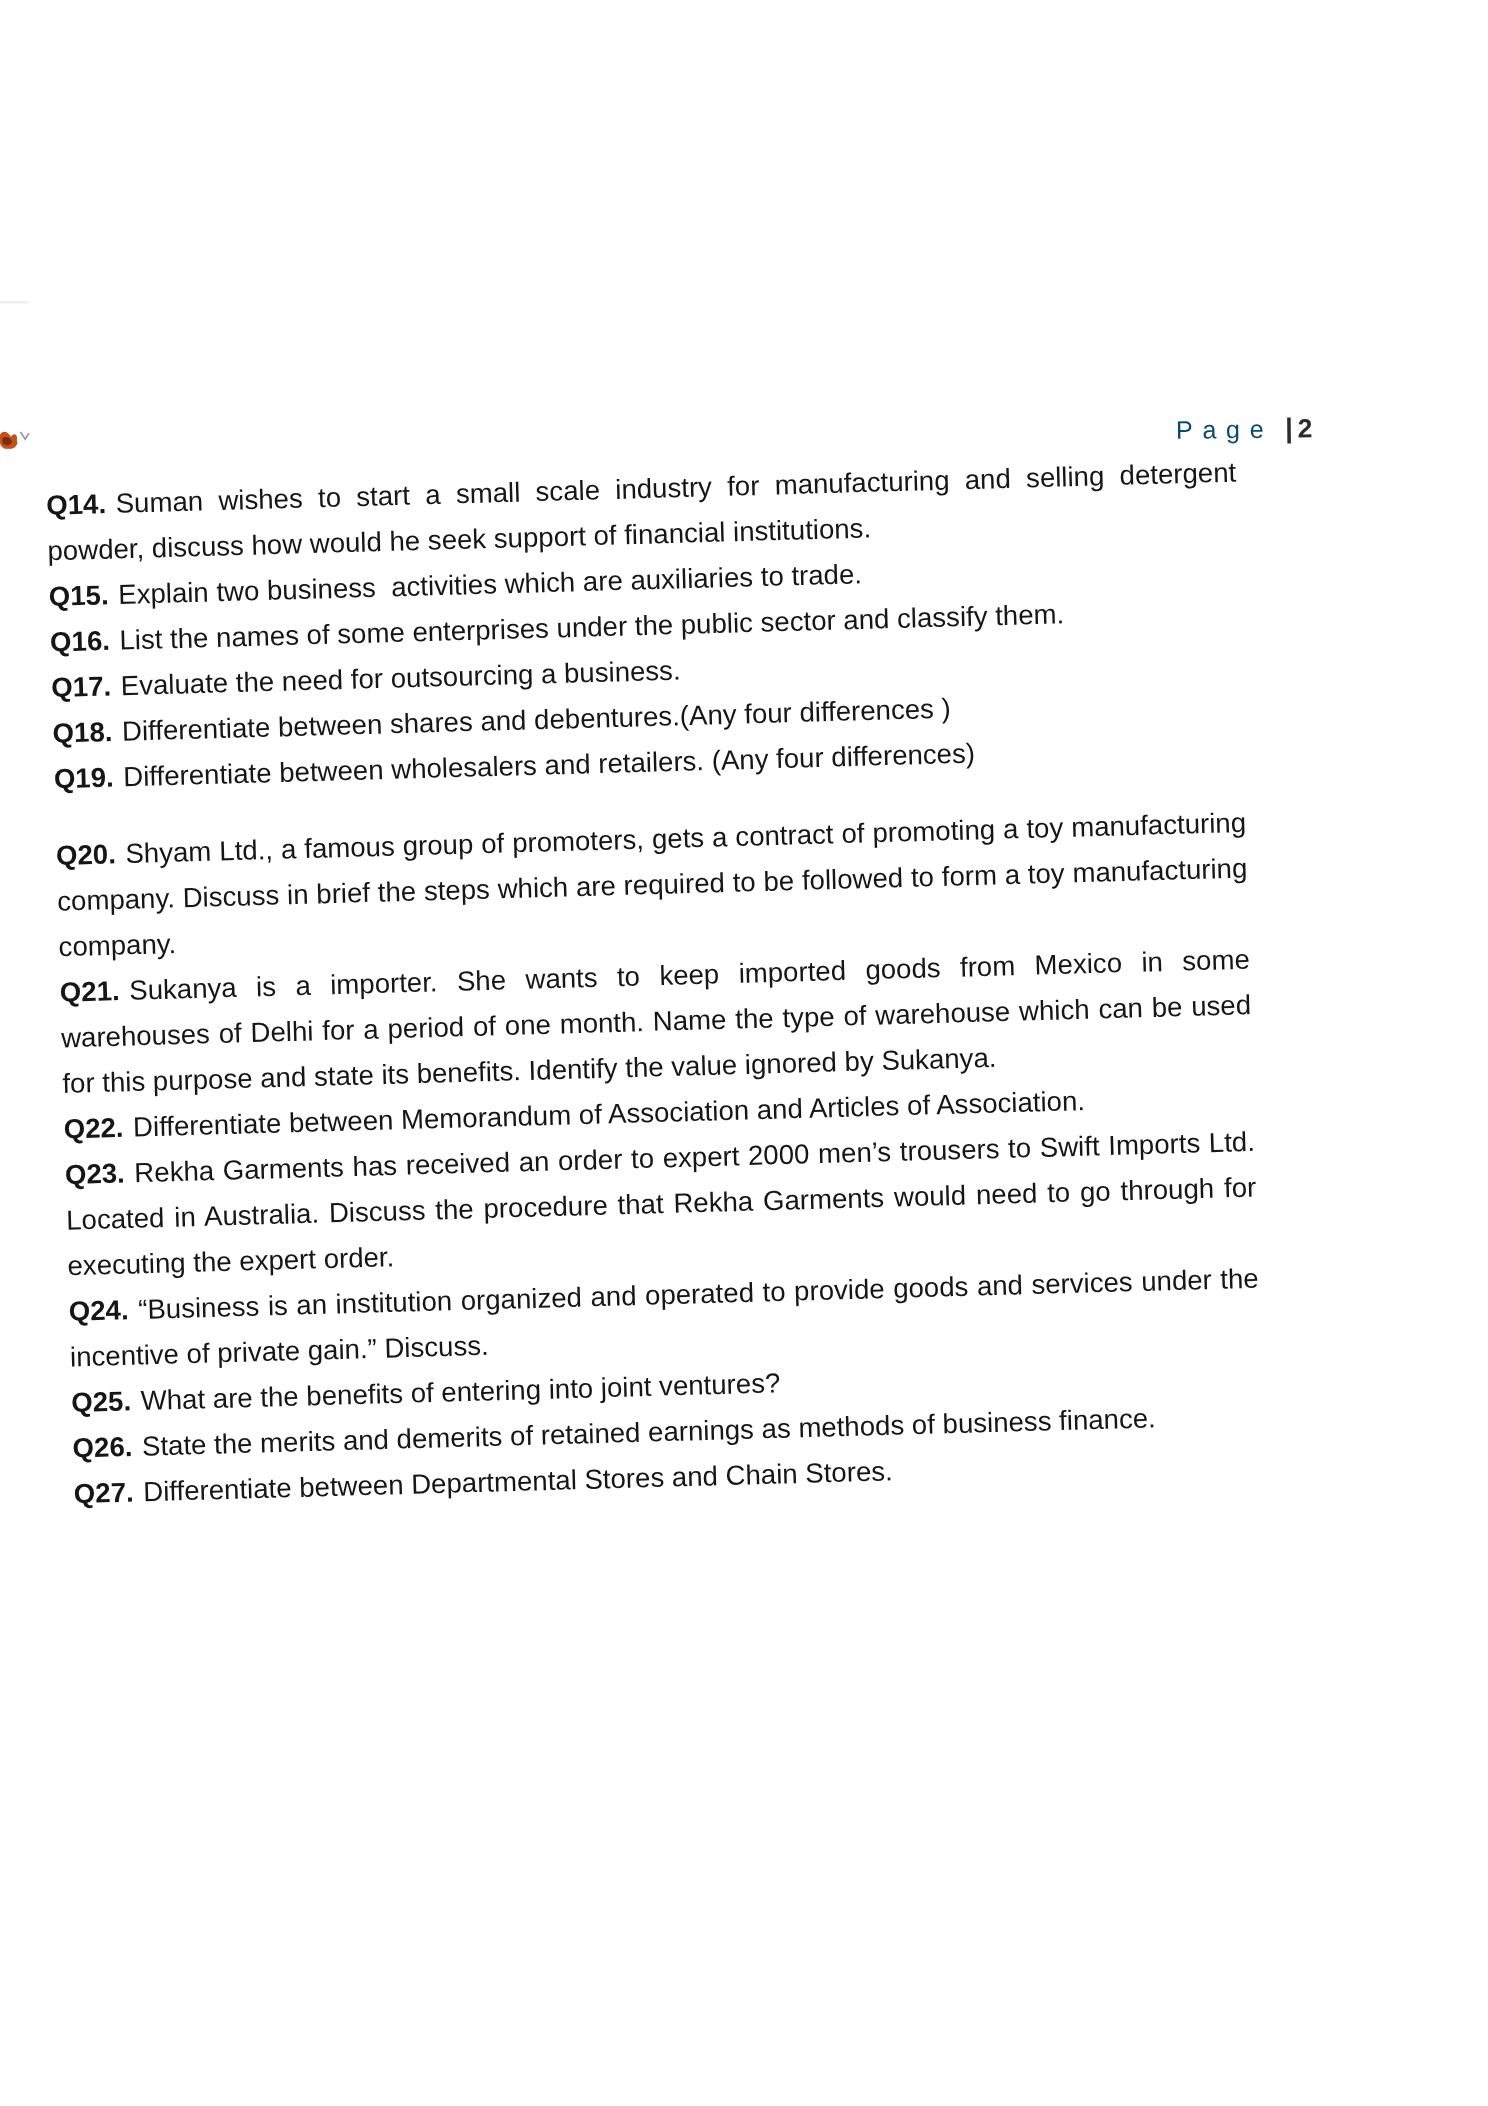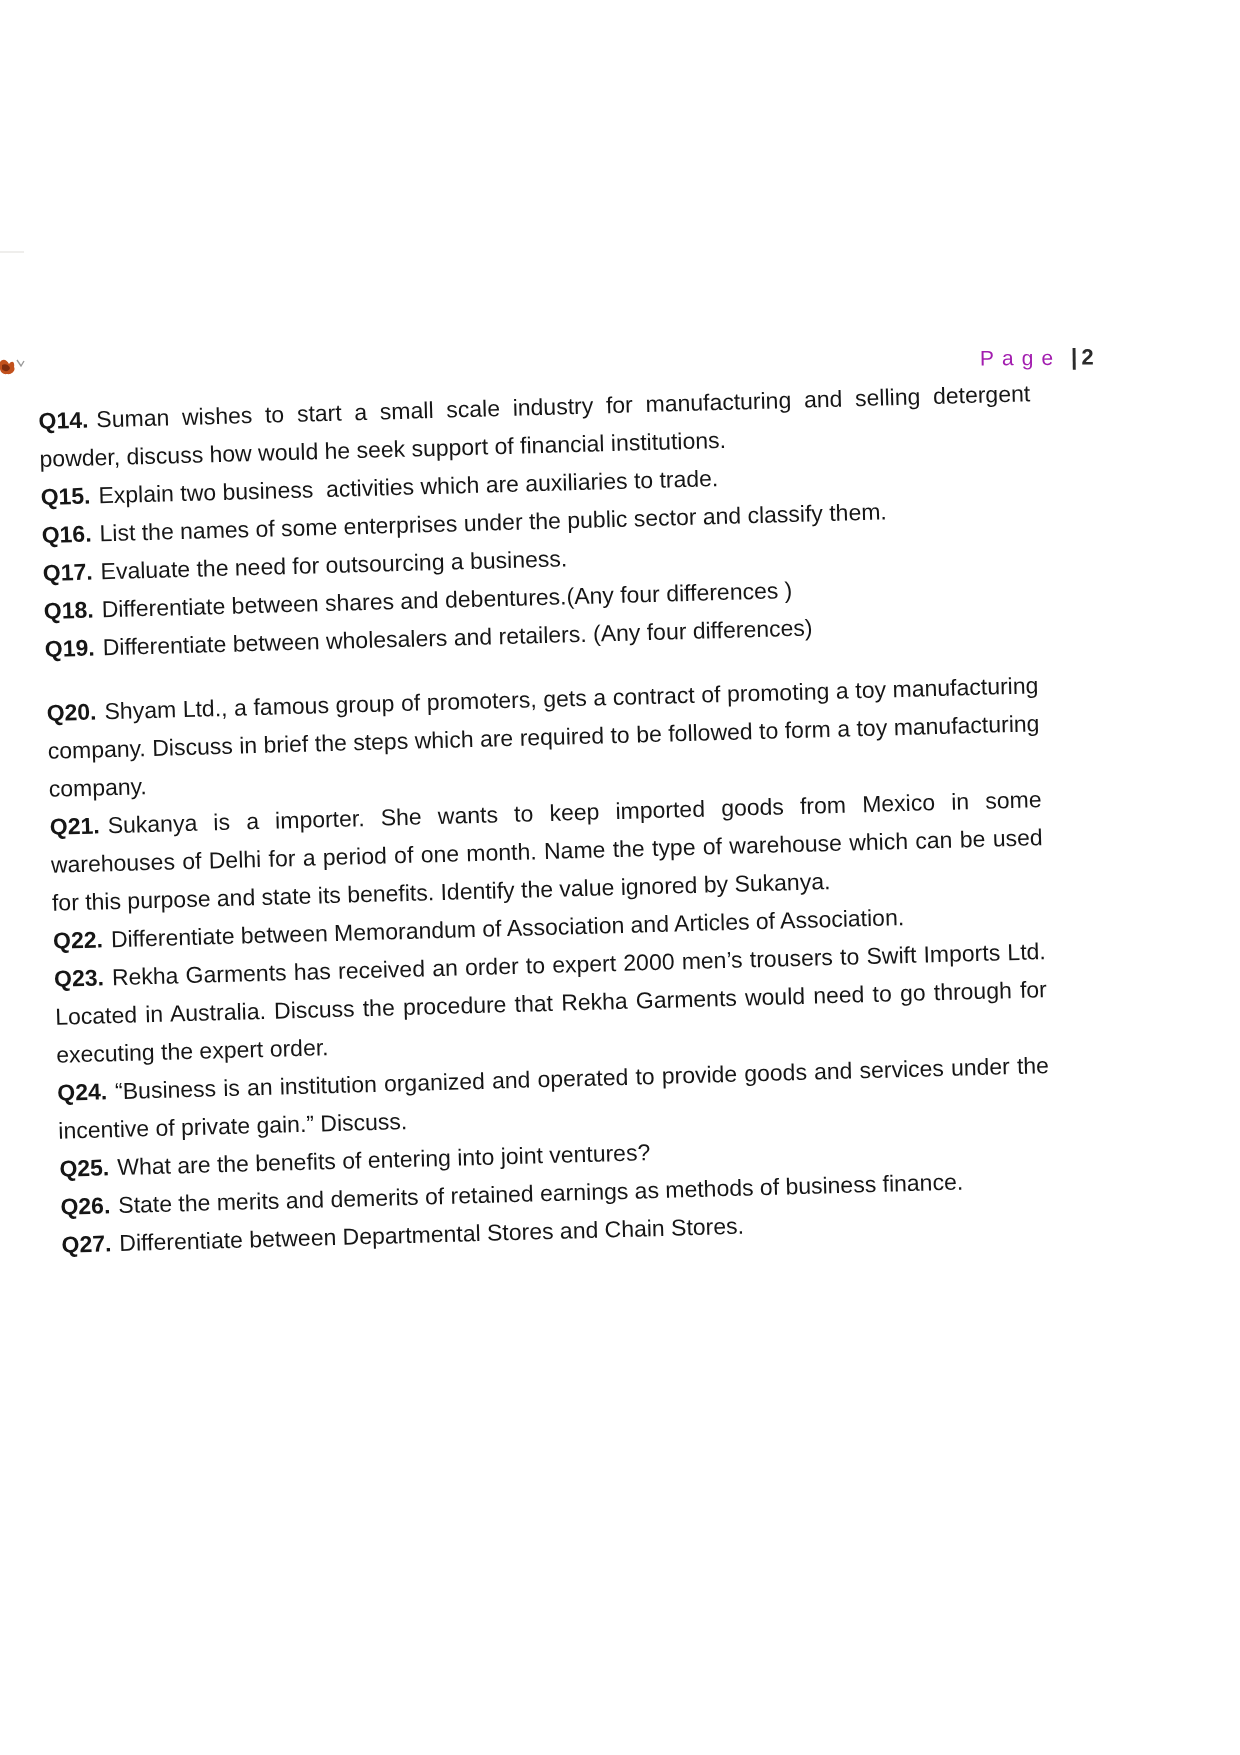--- a/index.html
+++ b/index.html
@@ -22,21 +22,21 @@
     top: 344px;
     right: 146px;
     font-size: 21px;
     color: #2b2b2b;
     transform: rotate(-0.6deg);
     white-space: nowrap;
   }
   .page-header .pg-label {
     letter-spacing: 8px;
     font-weight: 400;
-    color: #a21caf;
+    color: #0c4a6e;
   }
   .page-header .pg-sep {
     font-weight: 700;
     margin: 0 4px 0 10px;
     font-size: 23px;
   }
   .page-header .pg-num {
     font-weight: 700;
     font-size: 22px;
   }

